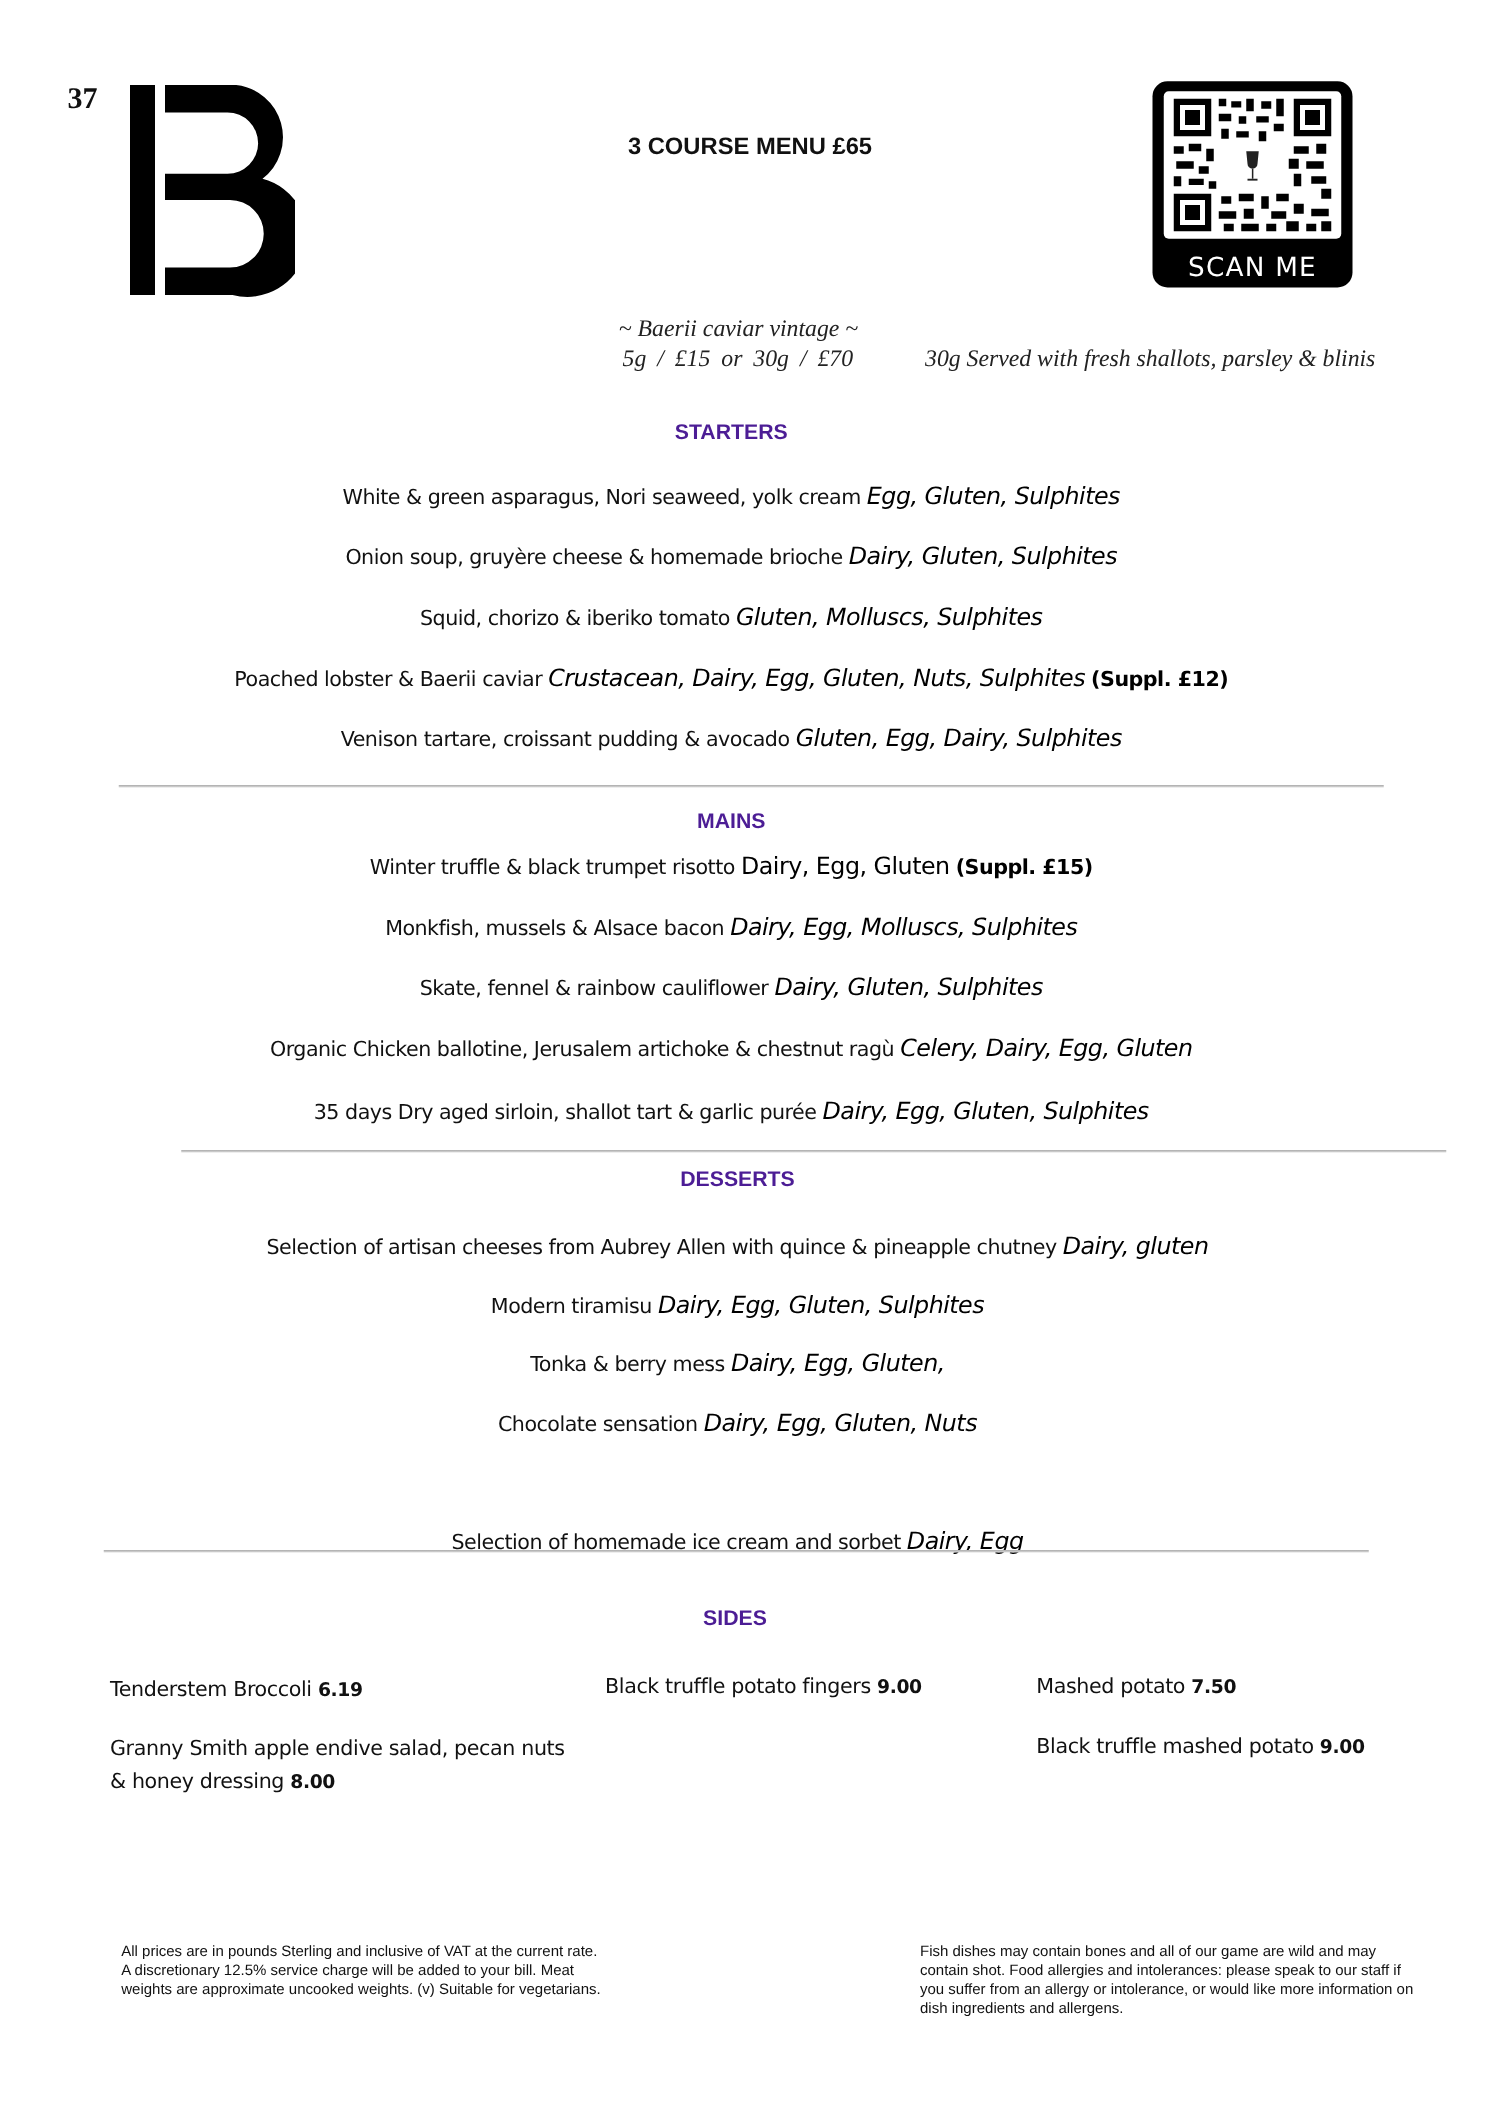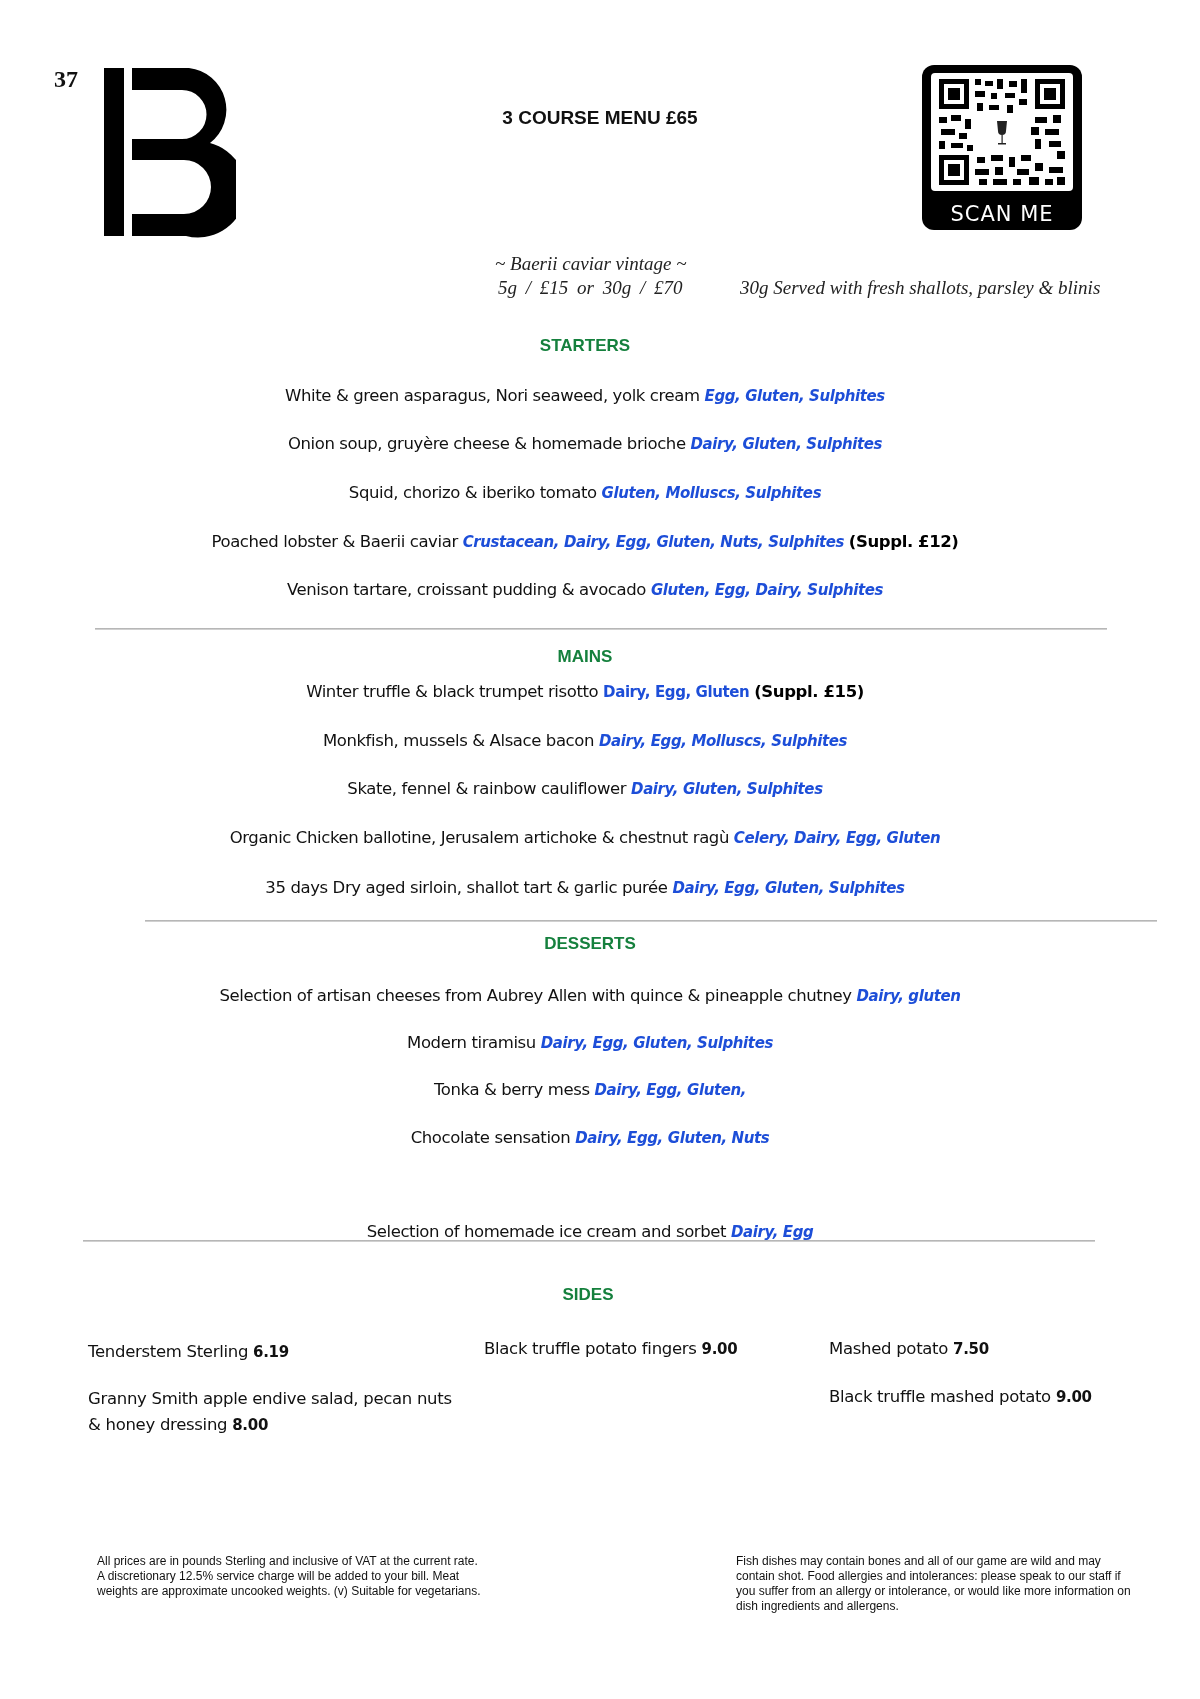--- a/index.html
+++ b/index.html
@@ -8,23 +8,23 @@
   .page-number { left:54px; top:66px; font-family:"Liberation Serif", serif; font-weight:bold; font-size:24px; color:#111; }
   .logo { left:104px; top:68px; width:132px; height:170px; }
   .course-prices { left:380px; top:104px; width:440px; text-align:center; font-family:"Liberation Sans", sans-serif; font-weight:bold; font-size:19px; line-height:28px; color:#111; }
   .qr-box { left:922px; top:65px; width:160px; height:165px; background:#000; border-radius:12px; }
   .qr-inner { position:absolute; left:9px; top:8px; width:142px; height:118px; background:#fff; border-radius:4px; }
   .qr-label { position:absolute; left:0; right:0; bottom:4px; text-align:center; color:#fff; font-size:21px; letter-spacing:1px; font-family:"DejaVu Sans", sans-serif; }
   .caviar { font-family:"Liberation Serif", serif; font-style:italic; font-size:19px; color:#222; }
   .caviar-title { left:495px; top:253px; }
   .caviar-prices { left:498px; top:277px; word-spacing:4px; }
   .caviar-note { left:740px; top:277px; }
-  .section-heading { left:0; width:1170px; text-align:center; font-weight:bold; font-size:17px; color:#15803d; }
+  .section-heading { left:0; width:1170px; text-align:center; font-weight:bold; font-size:17px; color:#4c1d95; }
   .dish { left:0; width:1170px; text-align:center; font-family:"DejaVu Sans", sans-serif; font-size:16.5px; color:#111; letter-spacing:-0.4px; }
-  .allergens { color:#1d4ed8; font-style:italic; font-weight:bold; font-size:15px; }
+  .allergens { color:#000000; font-style:italic; font-weight:normal; font-size:19px; }
   .allergens.plain { font-style:normal; }
   .suppl { font-weight:bold; color:#000; }
   .divider { height:2px; background:linear-gradient(#aaa,#ddd); }
   .side { font-family:"DejaVu Sans", sans-serif; font-size:16.5px; color:#111; letter-spacing:-0.3px; line-height:26px; }
   .side .price { font-weight:bold; font-size:15px; }
   .footnote { font-family:"Liberation Sans", sans-serif; font-size:12px; line-height:15px; color:#111; width:390px; }
 </style>
 </head>
 <body>
 
@@ -182,21 +182,21 @@
 <div class="abs dish" style="top:1222px; width:1180px;">
   <span>Selection of homemade ice cream and sorbet</span>
   <span class="allergens">Dairy, Egg</span>
 </div>
 
 <div class="abs divider" style="left:83px; top:1240px; width:1012px;"></div>
 
 <div class="abs section-heading" style="top:1285px; width:1176px;">SIDES</div>
 
 <div class="abs side" style="left:88px; top:1339px;">
-  <span>Tenderstem Sterling</span>
+  <span>Tenderstem Broccoli</span>
   <span class="price">6.19</span>
 </div>
 <div class="abs side" style="left:88px; top:1386px;">
   <div>Granny Smith apple endive salad, pecan nuts</div>
   <div><span>&amp; honey dressing</span>
   <span class="price">8.00</span></div>
 </div>
 <div class="abs side" style="left:484px; top:1336px;">
   <span>Black truffle potato fingers</span>
   <span class="price">9.00</span>

